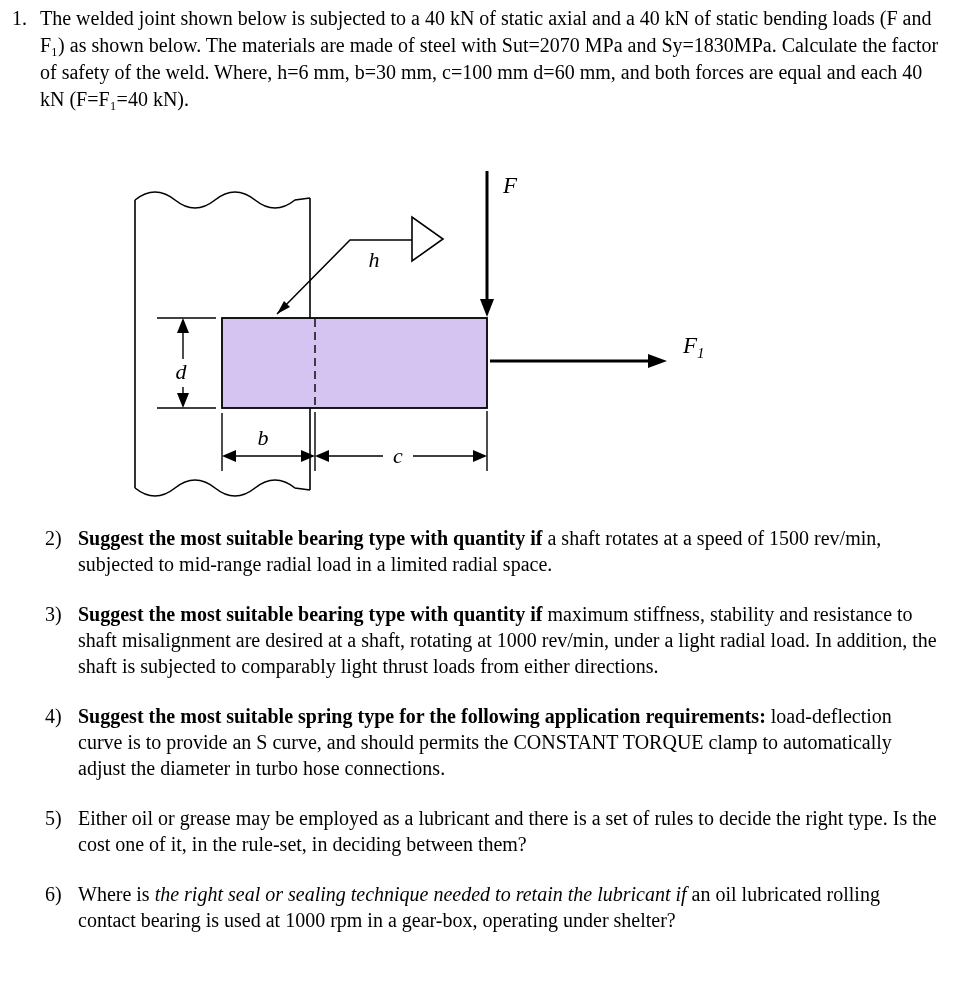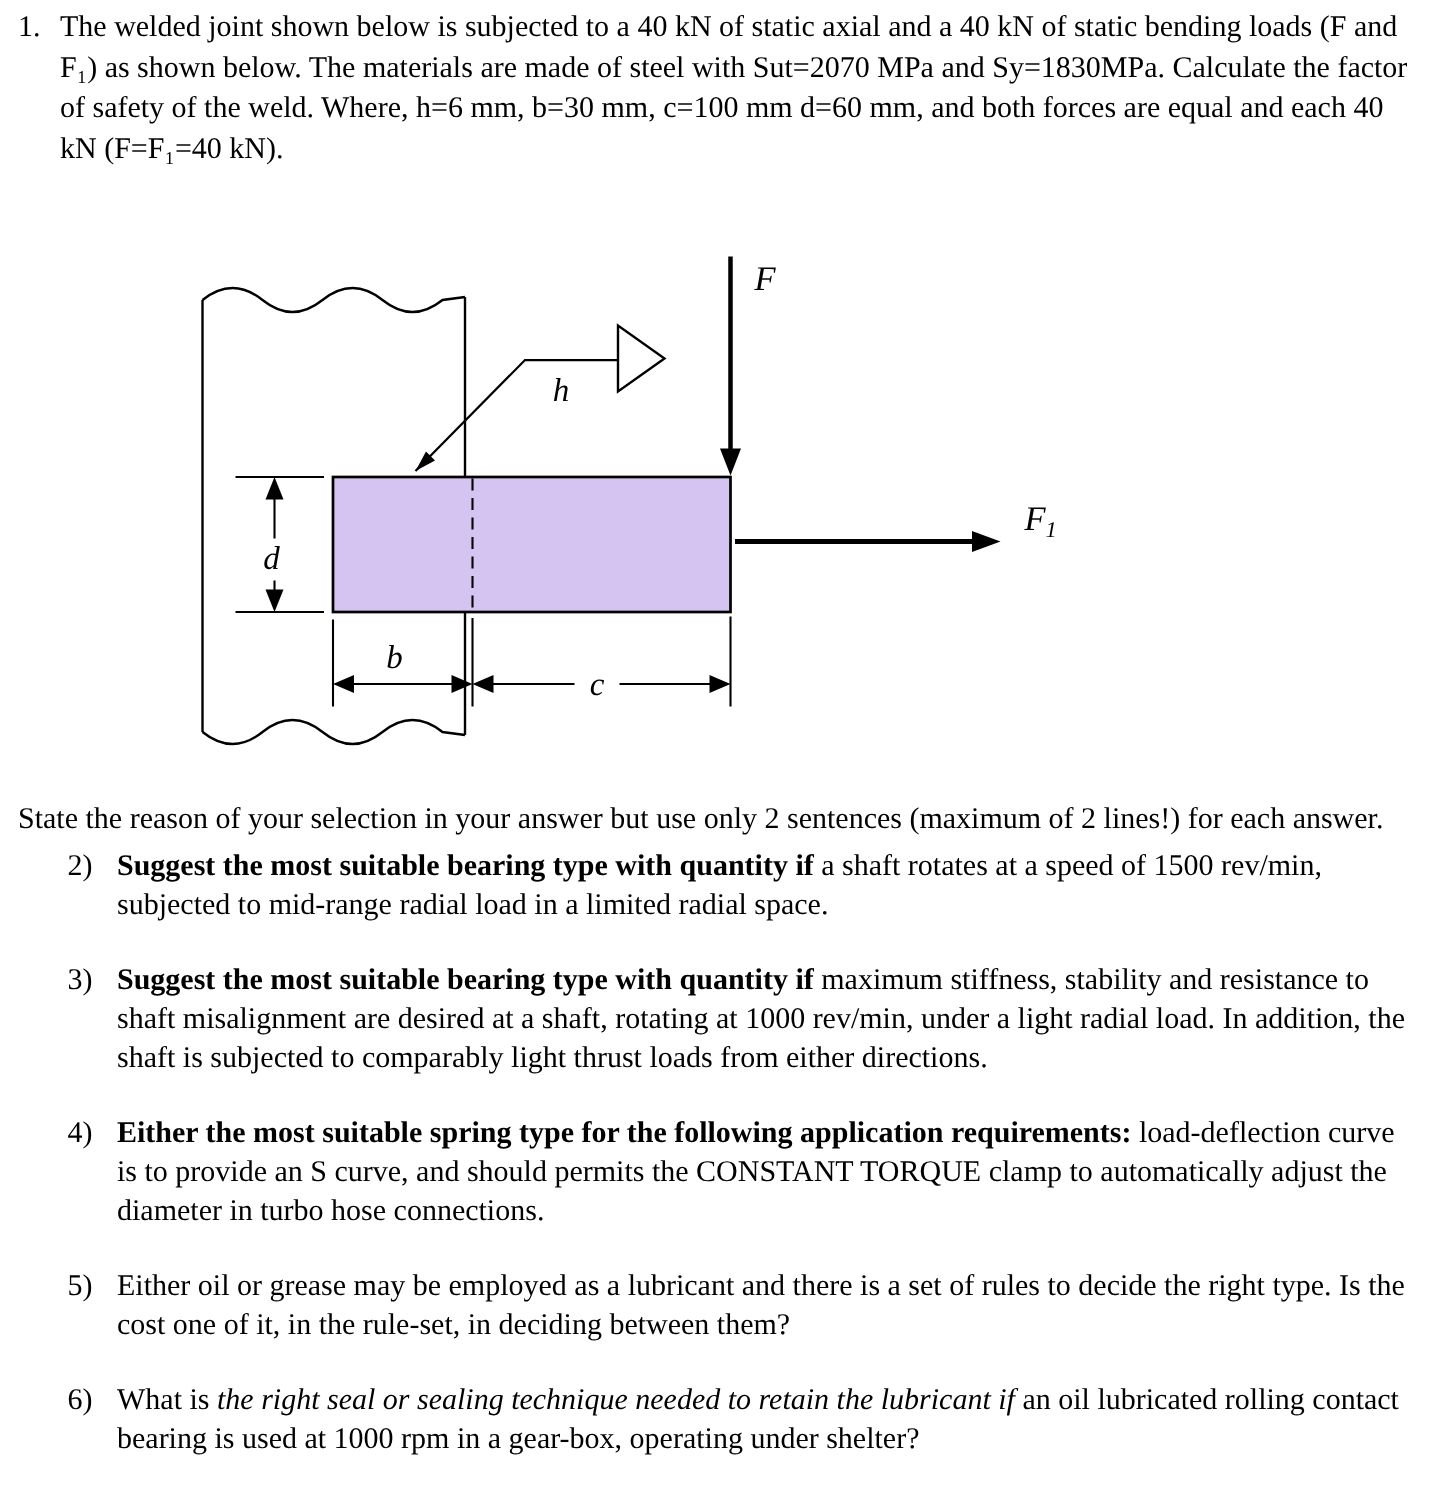--- a/index.html
+++ b/index.html
@@ -98,38 +98,37 @@
         <line x1="319" y1="303" x2="383" y2="303"></line>
         <line x1="413" y1="303" x2="483" y2="303"></line>
         <polygon points="315,303 329,297 329,309" stroke="none"></polygon>
         <polygon points="487,303 473,297 473,309" stroke="none"></polygon>
       </g>
       <text class="dlabel" x="263" y="292" text-anchor="middle">b</text>
       <text class="dlabel" x="398" y="310" text-anchor="middle">c</text>
     </svg>
   </div>
 
-  <p class="instruction"><span>State the reason of your selection in your answer but use only  2 sentences (maximum of 2 lines!)  for each answer.</span></p>
 
   <div>
     <div class="qitem first">
       <span class="qnum">2)</span>
       <div class="qtext"><span class="b">Suggest the most suitable  bearing  type with quantity if</span><span> a  shaft rotates at a speed of 1500 rev/min, subjected to mid-range radial load in a limited radial space.</span></div>
     </div>
     <div class="qitem">
       <span class="qnum">3)</span>
       <div class="qtext"><span class="b">Suggest the most suitable  bearing  type with quantity if</span><span> maximum stiffness, stability and resistance to shaft misalignment are desired at a shaft, rotating at 1000 rev/min, under a light radial load. In addition, the shaft is subjected to  comparably light thrust loads from either directions.</span></div>
     </div>
     <div class="qitem">
       <span class="qnum">4)</span>
-      <div class="qtext"><span class="b">Either the most suitable spring type for the following application requirements:</span><span> load-deflection curve is to provide an S curve, and should permits the CONSTANT TORQUE clamp to automatically adjust the diameter in turbo hose connections.</span></div>
+      <div class="qtext"><span class="b">Suggest the most suitable spring type for the following application requirements:</span><span> load-deflection curve is to provide an S curve, and should permits the CONSTANT TORQUE clamp to automatically adjust the diameter in turbo hose connections.</span></div>
     </div>
     <div class="qitem">
       <span class="qnum">5)</span>
       <div class="qtext"><span>Either oil or grease may be employed as a lubricant and there is a set of rules to decide the right type. Is the cost one of it, in the rule-set, in deciding between them?</span></div>
     </div>
     <div class="qitem">
       <span class="qnum">6)</span>
-      <div class="qtext"><span>What  is </span><span class="i">the right seal  or sealing technique  needed to retain the lubricant if</span><span> an oil lubricated rolling contact bearing is  used  at 1000 rpm  in a gear-box, operating under shelter?</span></div>
+      <div class="qtext"><span>Where  is </span><span class="i">the right seal  or sealing technique  needed to retain the lubricant if</span><span> an oil lubricated rolling contact bearing is  used  at 1000 rpm  in a gear-box, operating under shelter?</span></div>
     </div>
   </div>
 
 </div>
 
 </body></html>

